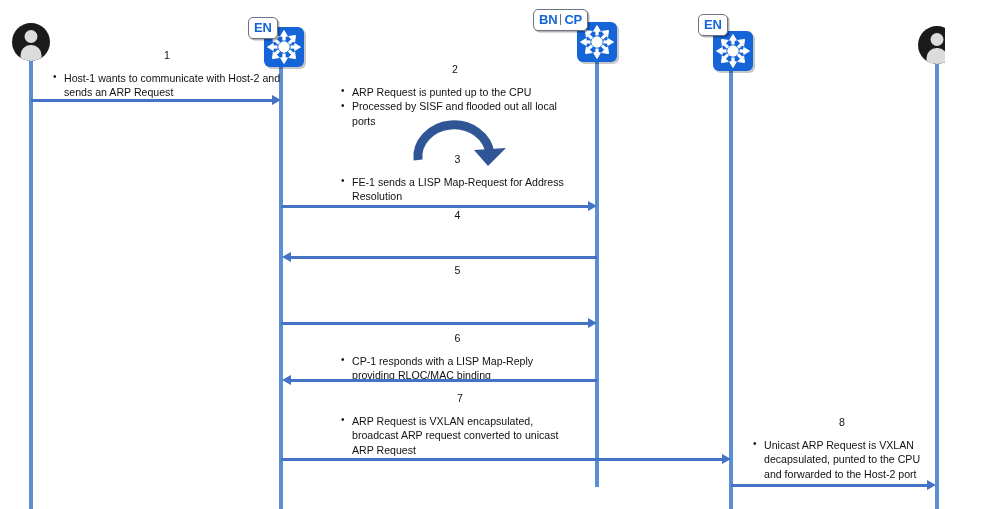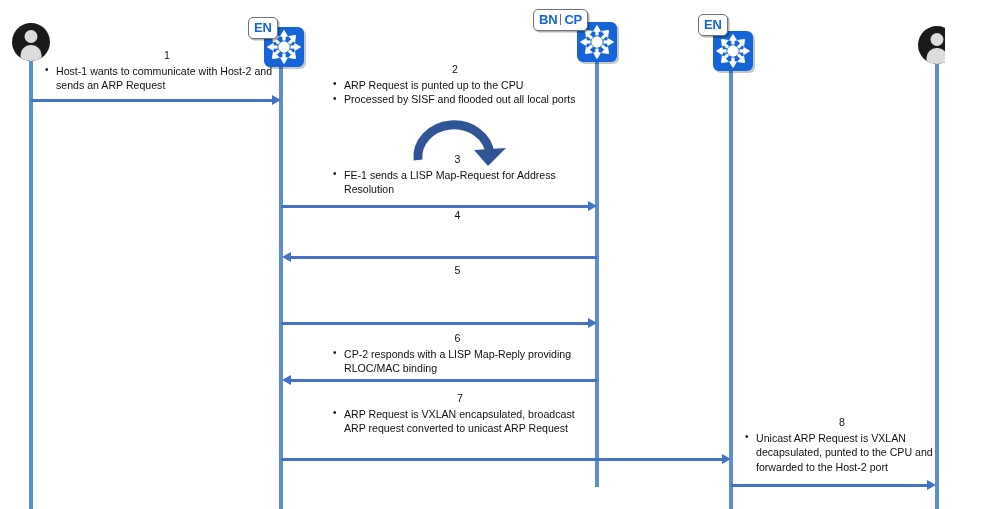--- a/index.html
+++ b/index.html
@@ -102,21 +102,21 @@
     font-size:10.6px;
     line-height:14.6px;
   }
   .step .num{
     text-align:center;
     font-size:10.6px;
     color:#111111;
     margin-bottom:1px;
   }
   .step ul{
-    margin:0;
+    margin:8px;
     padding:0 0 0 14px;
     list-style:none;
   }
   .step li{
     position:relative;
     padding-left:0;
     margin:0;
   }
   .step li::before{
     content:"•";
@@ -270,21 +270,21 @@
 
   <div class="step" style="left:330px;top:263px;width:255px;">
     <div class="num">5</div>
   </div>
   <div class="msg-line" style="left:281px;top:322px;width:309px;"></div>
   <div class="arrowhead right" style="left:588px;top:318px;"></div>
 
   <div class="step" style="left:330px;top:331px;width:255px;">
     <div class="num">6</div>
     <ul>
-      <li>CP-2 responds with a LISP Map-Reply providing RLOC/MAC binding</li>
+      <li>CP-1 responds with a LISP Map-Reply providing RLOC/MAC binding</li>
     </ul>
   </div>
   <div class="msg-line" style="left:290px;top:379px;width:307px;"></div>
   <div class="arrowhead left" style="left:282px;top:375px;"></div>
 
   <div class="step" style="left:330px;top:391px;width:260px;">
     <div class="num">7</div>
     <ul>
       <li>ARP Request is VXLAN encapsulated, broadcast ARP request converted to unicast ARP Request</li>
     </ul>

